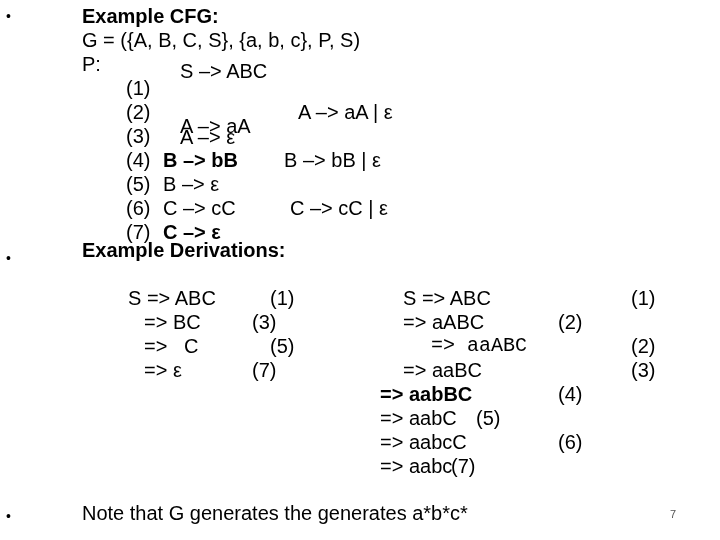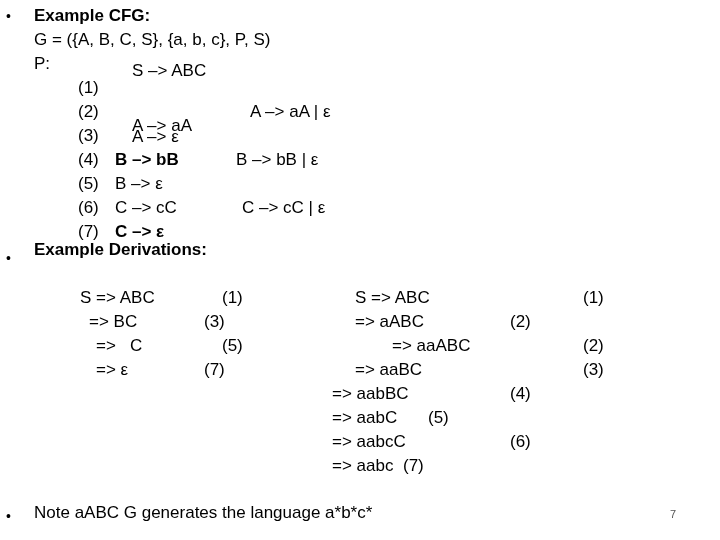--- a/index.html
+++ b/index.html
@@ -1,18 +1,18 @@
 <!DOCTYPE html>
 <html><head>
 <meta charset="utf-8">
 <style>
   html, body { margin:0; padding:0; background:#ffffff; }
   body { width:720px; height:540px; position:relative; overflow:hidden;
          font-family:"Liberation Sans", sans-serif; color:#000; }
-  .t { position:absolute; white-space:pre; font-size:17px; line-height:20px; }
+  .t { position:absolute; white-space:pre; font-size:20px; line-height:20px;margin-left:48px; }
   .b { font-weight:bold; }
   .bullet { position:absolute; font-size:14px; line-height:20px; }
   .pnum { position:absolute; font-size:11px; color:#555; }
 </style>
 </head>
 <body>
 
 <span class="bullet" style="left:6px; top:6px;">•</span>
 <span class="t b" style="left:34px; top:6px;">Example CFG:</span>
 <span class="t" style="left:34px; top:30px;">G = ({A, B, C, S}, {a, b, c}, P, S)</span>
@@ -42,49 +42,49 @@
 <span class="t" style="left:78px; top:222px;">(7)</span>
 <span class="t" style="left:115px; top:222px;font-weight:bold;">C –&gt; ε</span>
 
 <span class="bullet" style="left:6px; top:248px;">•</span>
 <span class="t b" style="left:34px; top:240px;text-align:right;">Example Derivations:</span>
 
 <span class="t" style="left:80px; top:288px;">S =&gt; ABC</span>
 
 <span class="t" style="left:222px; top:288px;">(1)</span>
 
-<span class="t" style="left:89px; top:312px;">=&gt; BC</span>
+<span class="t" style="left:96px; top:312px;">=&gt; BC</span>
 <span class="t" style="left:204px; top:312px;">(3)</span>
 
 <span class="t" style="left:96px; top:336px;">=&gt;   C</span>
 <span class="t" style="left:222px; top:336px;">(5)</span>
 
 <span class="t" style="left:96px; top:360px;">=&gt; ε</span>
 <span class="t" style="left:204px; top:360px;">(7)</span>
 
 <span class="t" style="left:355px; top:288px;">S =&gt; ABC</span>
 <span class="t" style="left:583px; top:288px;">(1)</span>
 
 <span class="t" style="left:355px; top:312px;">=&gt; aABC</span>
 <span class="t" style="left:510px; top:312px;">(2)</span>
 
-<span class="t" style="left:392px; top:336px;">=&gt; aaABC</span>
+<span class="t" style="left:383px; top:336px;font-family:Liberation Mono, monospace;">=&gt; aaABC</span>
 <span class="t" style="left:583px; top:336px;">(2)</span>
 
 <span class="t" style="left:355px; top:360px;">=&gt; aaBC</span>
 <span class="t" style="left:583px; top:360px;">(3)</span>
 
-<span class="t" style="left:332px; top:384px;">=&gt; aabBC</span>
+<span class="t" style="left:332px; top:384px;font-weight:bold;">=&gt; aabBC</span>
 <span class="t" style="left:510px; top:384px;">(4)</span>
 
 <span class="t" style="left:332px; top:408px;">=&gt; aabC</span>
 <span class="t" style="left:428px; top:408px;">(5)</span>
 
 <span class="t" style="left:332px; top:432px;">=&gt; aabcC</span>
 <span class="t" style="left:510px; top:432px;">(6)</span>
 
 <span class="t" style="left:332px; top:456px;">=&gt; aabc</span>
 <span class="t" style="left:403px; top:456px;">(7)</span>
 
 <span class="bullet" style="left:6px; top:506px;">•</span>
-<span class="t" style="left:34px; top:503px;">Note aABC G generates the language a*b*c*</span>
+<span class="t" style="left:34px; top:503px;">Note that G generates the generates a*b*c*</span>
 
 <span class="pnum" style="left:670px; top:508px;">7</span>
 
 </body></html>

